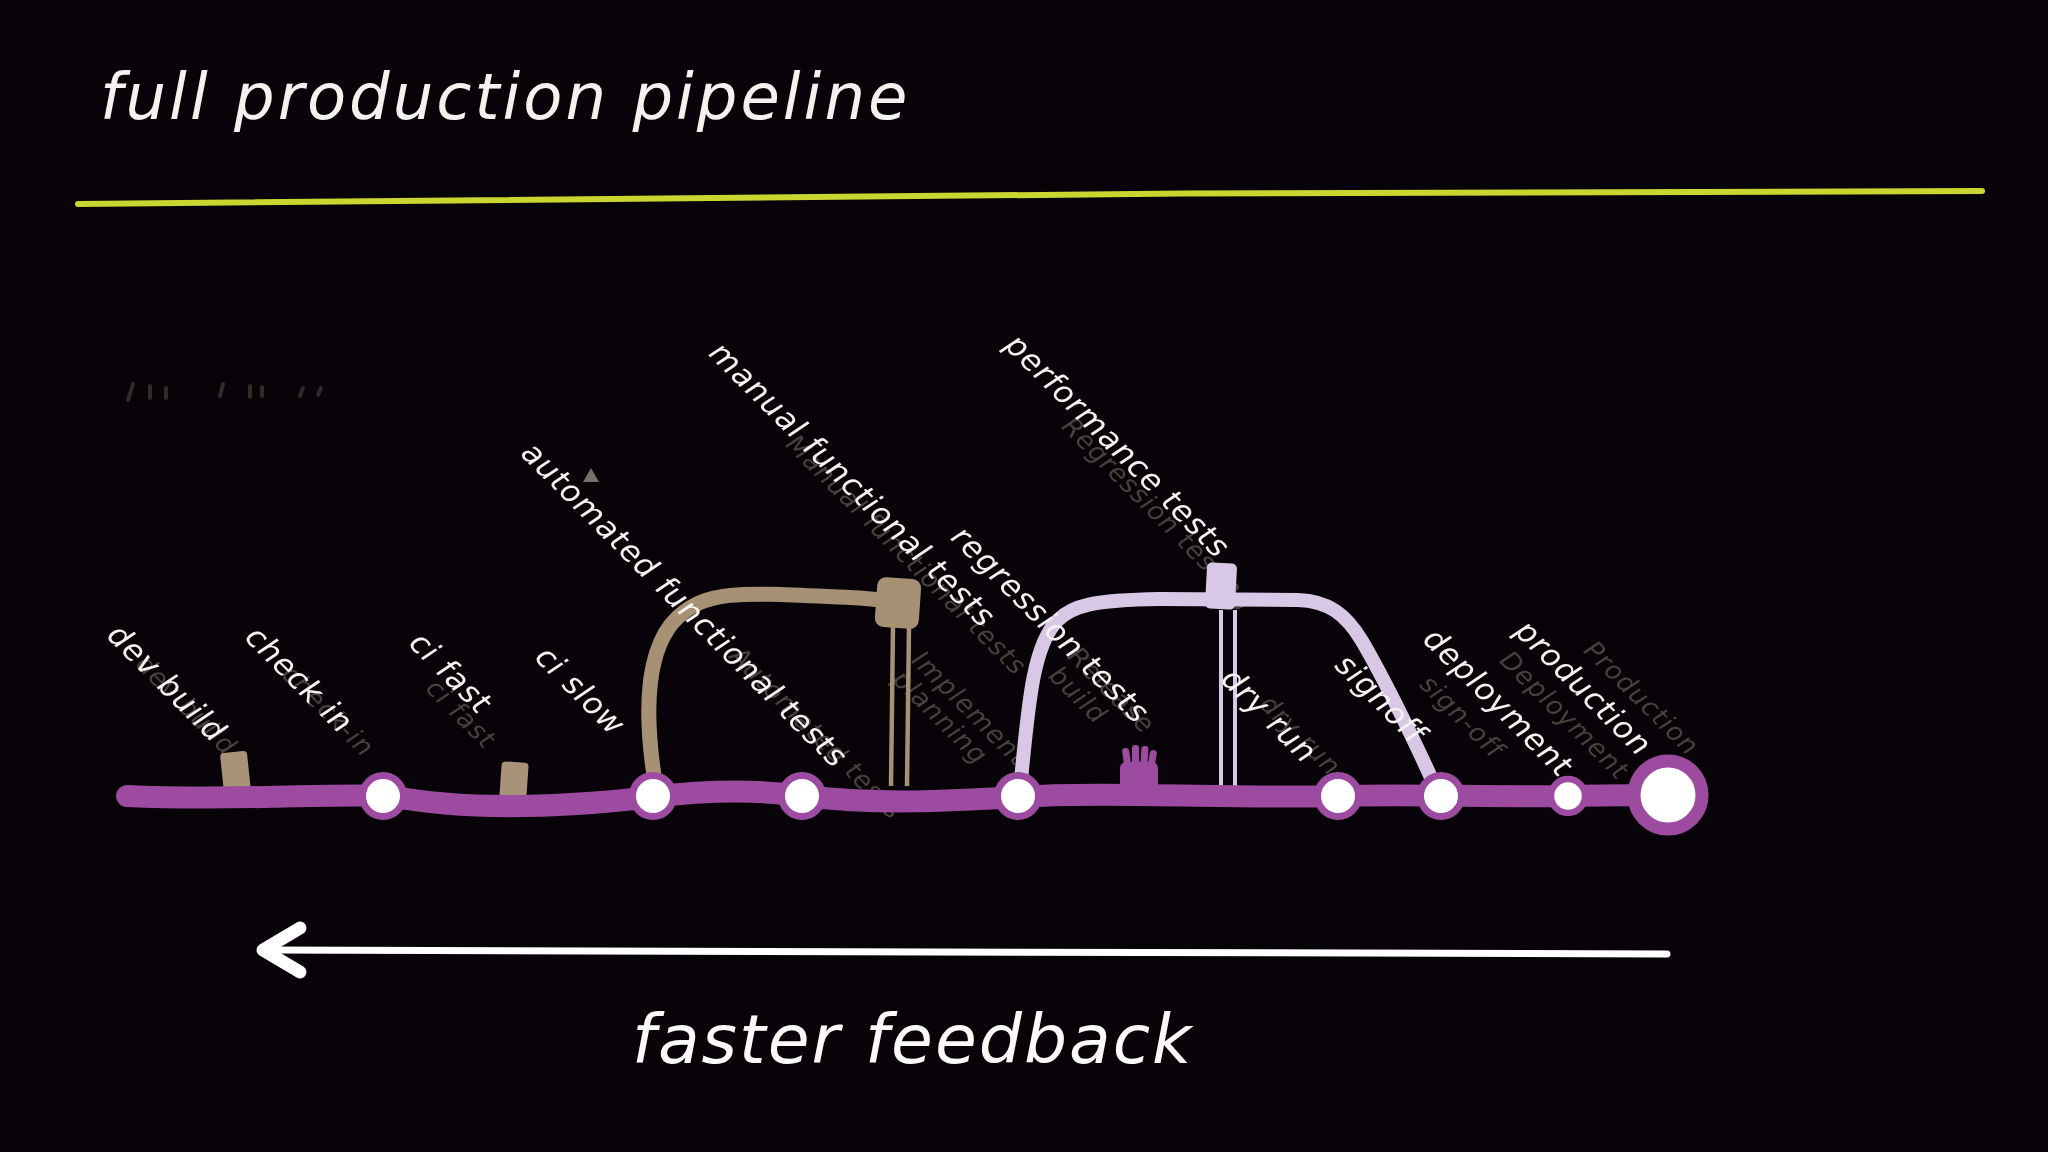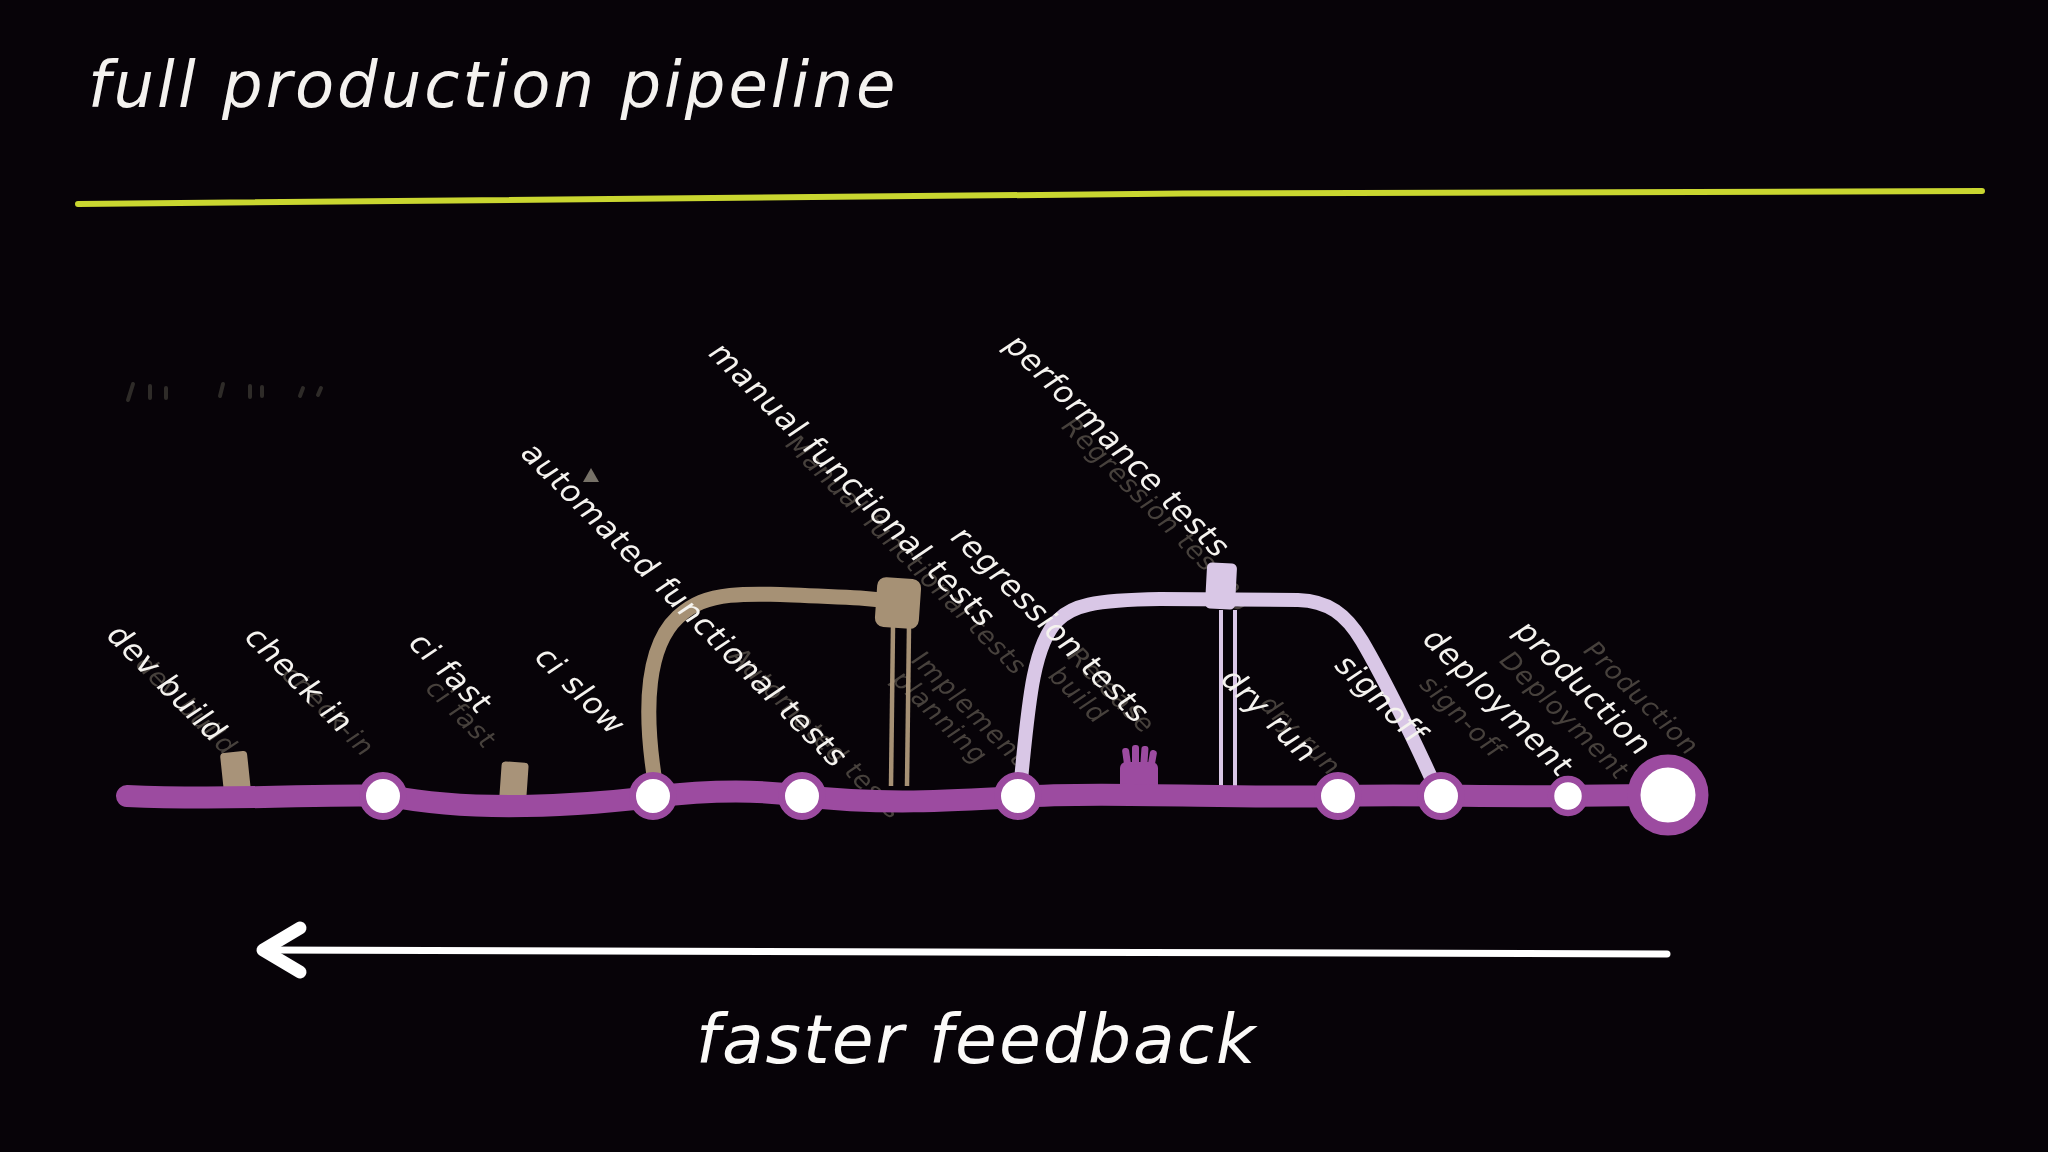--- a/index.html
+++ b/index.html
@@ -2,21 +2,21 @@
 <html><head>
 <meta charset="utf-8">
 <style>
   html,body{margin:0;padding:0;background:#070308;}
   .stage{
     position:relative;width:2048px;height:1152px;overflow:hidden;
     background:#070308;font-family:"DejaVu Sans",sans-serif;
   }
   
   .title{
-    position:absolute;left:88px;top:48px;margin:0;
+    position:absolute;left:88px;top:48px;margin:12px;
     font-family:"DejaVu Sans",sans-serif;font-style:italic;font-weight:400;
     font-size:64px;letter-spacing:3px;color:#f4f2ef;
   }
   
   svg.diagram{position:absolute;left:0;top:0;z-index:2;}
   
   .lbl{
     position:absolute;z-index:3;white-space:nowrap;
     font-family:"DejaVu Sans",sans-serif;font-style:italic;
     font-size:31px;color:#f5f3ef;
@@ -38,21 +38,21 @@
   .l5{left:728px;top:334px;}  .g4{left:800px;top:430px;}
   .l6{left:970px;top:518px;}  .g5{left:926px;top:646px;width:160px;white-space:normal;}
   .l7{left:1024px;top:326px;} .g6{left:1076px;top:412px;}
   .l8{left:1240px;top:660px;} .g7{left:1082px;top:642px;width:120px;white-space:normal;}
   .l9{left:1354px;top:646px;} .g8{left:1274px;top:690px;}
   .l10{left:1442px;top:620px;}.g9{left:1434px;top:670px;}
   .l11{left:1534px;top:612px;}.g10{left:1514px;top:646px;}
                               .g11{left:1598px;top:636px;}
   
   .feedback{
-    position:absolute;left:696px;top:1000px;z-index:3;
+    position:absolute;left:632px;top:1000px;z-index:3;
     font-family:"DejaVu Sans",sans-serif;font-style:italic;
     font-size:68px;letter-spacing:2px;color:#fbfaf8;
   }
 </style>
 </head>
 <body>
 
 <div class="stage">
 
   <h1 class="title">full production pipeline</h1>

